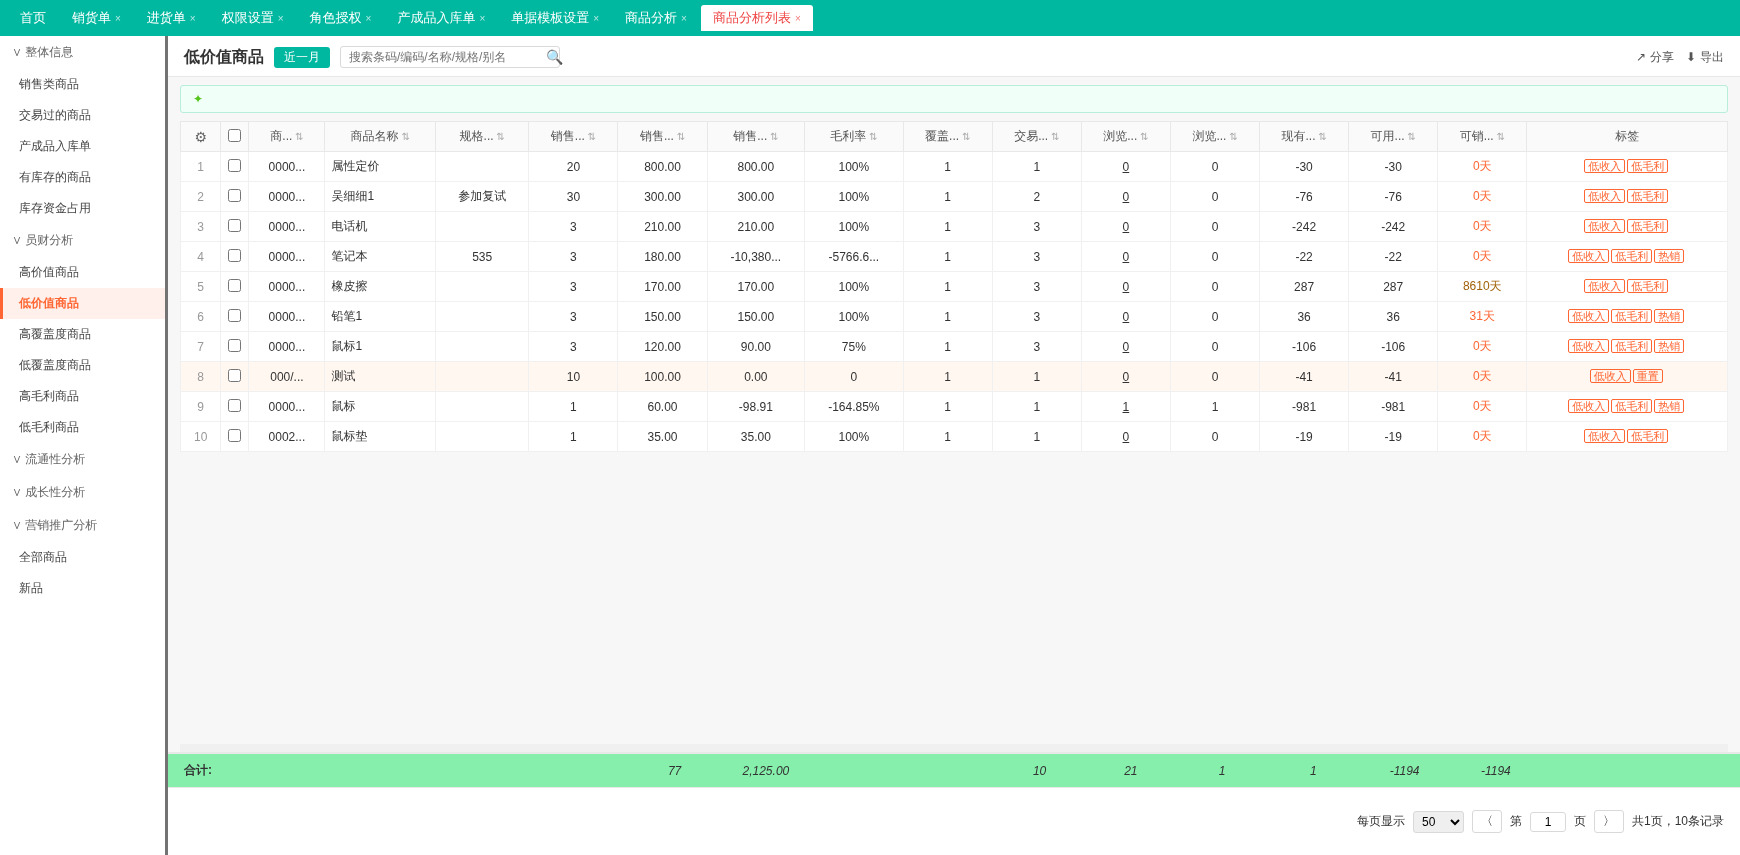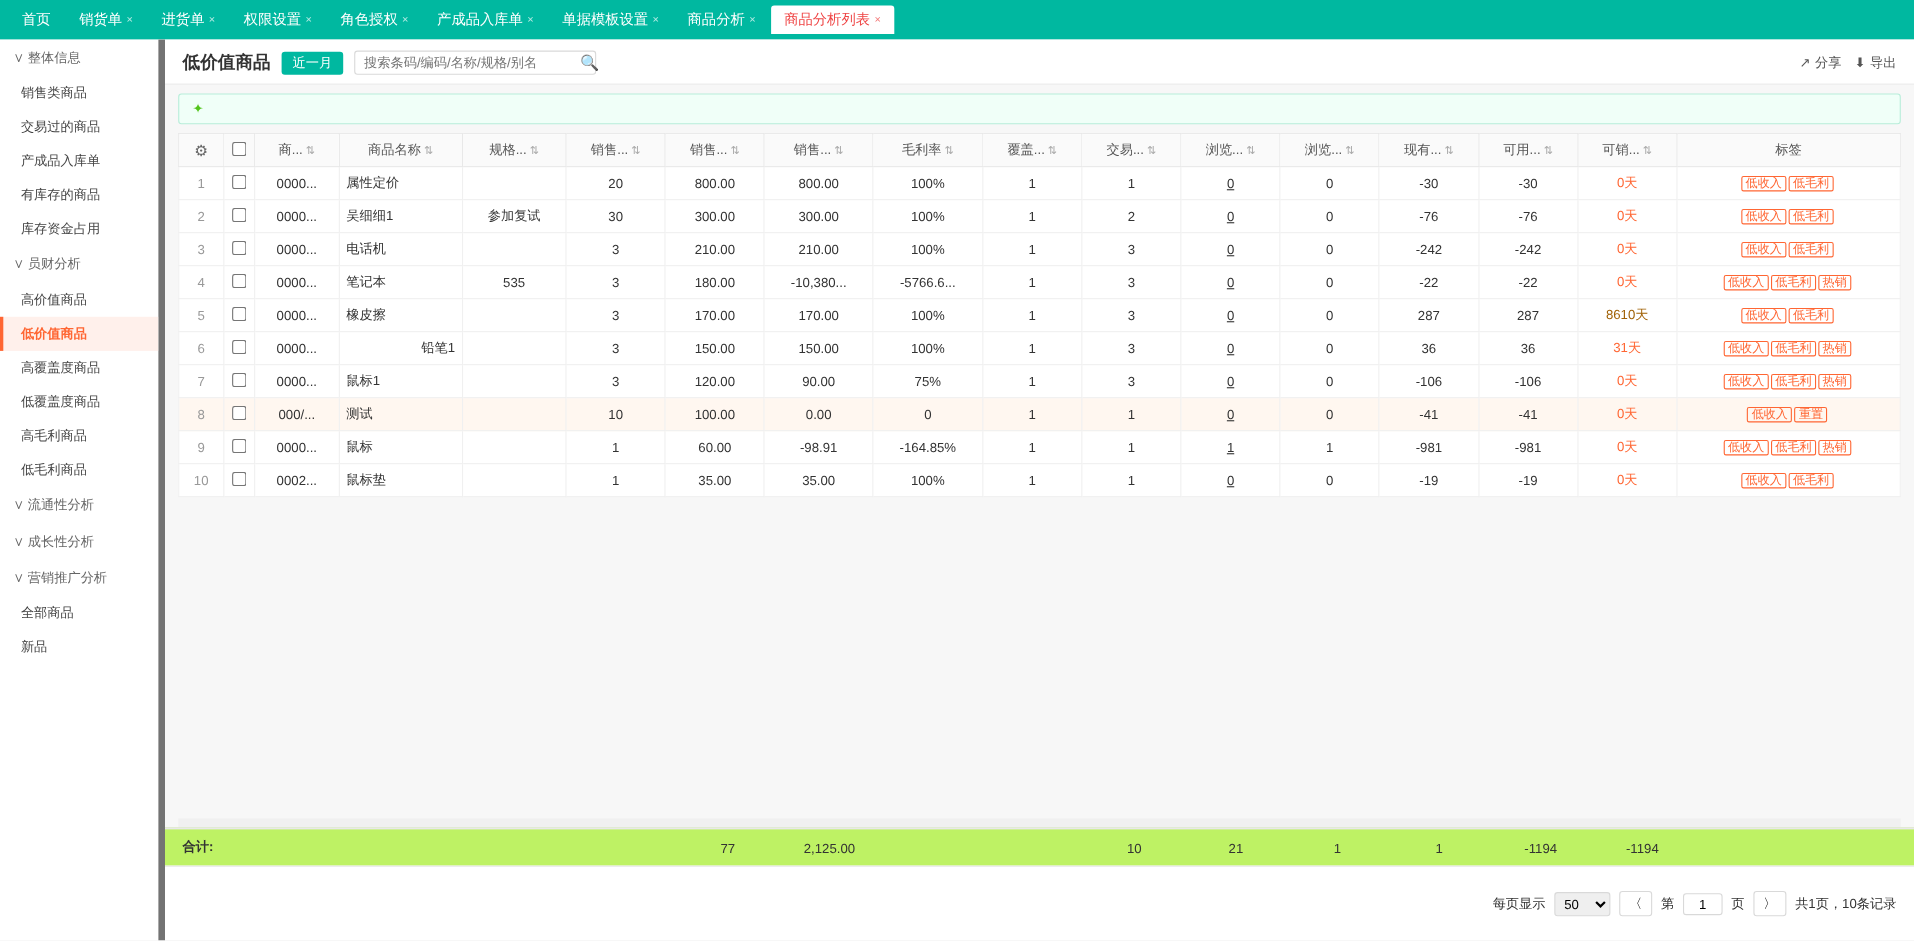--- a/index.html
+++ b/index.html
@@ -29,23 +29,23 @@
     .nav-item .close-x { font-size: 10px; opacity: 0.7; }
 
     
     .main-layout {
       display: flex;
       height: calc(100vh - 36px);
     }
 
     
     .sidebar {
-      width: 150px;
+      width: 168px;
       background: #fff;
-      border-right: 6px solid #737373;
+      border-right: 3px solid #737373;
       overflow-y: auto;
       flex-shrink: 0;
     }
     .sidebar-group-header {
       padding: 8px 12px;
       font-size: 12px;
       color: #666;
       cursor: pointer;
       display: flex;
       align-items: center;
@@ -174,33 +174,34 @@
     }
     tbody tr.highlighted td { background: #fff7f0; }
     .tag-orange { color: #ff6633; font-size: 11px; }
     .col-sort { cursor: pointer; }
     .col-sort::after { content: ' ⇅'; font-size: 10px; color: #aaa; }
     .gear-icon { color: #666; font-size: 14px; cursor: pointer; }
     .checkbox-cell { width: 28px; }
 
     
     .table-footer {
-      background: #bef264;
+      background: #86efac;
       border-top: 2px solid #e8e8e8;
       display: flex;
       align-items: center;
       padding: 8px 16px;
       font-size: 12px;
       gap: 0;
     }
     .footer-label { font-weight: bold; color: #333; min-width: 80px; }
     .footer-cells {
       display: flex;
       flex: 1;
       gap: 0;
+      font-style: italic;
     }
     .footer-cell {
       text-align: center;
       flex: 1;
       color: #333;
       padding: 0 4px;
     }
 
     
     .pagination-bar {
@@ -447,21 +448,21 @@
       <td>0</td>
       <td>287</td>
       <td>287</td>
       <td><span style="color:#a16207">8610天</span></td>
       <td><span class="tag-orange" style="border:1px solid #ff6633;border-radius:2px;padding:0 3px;margin-right:2px;font-size:11px;">低收入</span><span class="tag-orange" style="border:1px solid #ff6633;border-radius:2px;padding:0 3px;margin-right:2px;font-size:11px;">低毛利</span></td>
     </tr>
             <tr>
       <td><span style="color:#999">6</span></td>
       <td class="checkbox-cell"><input type="checkbox" style=""></td>
       <td>0000...</td>
-      <td style="text-align:right;margin-left:28px;">铅笔1</td>
+      <td style="text-align:left;margin-left:28px;">铅笔1</td>
       <td></td>
       <td>3</td>
       <td>150.00</td>
       <td>150.00</td>
       <td>100%</td>
       <td>1</td>
       <td>3</td>
       <td><span style="text-decoration:underline;cursor:pointer">0</span></td>
       <td>0</td>
       <td>36</td>

